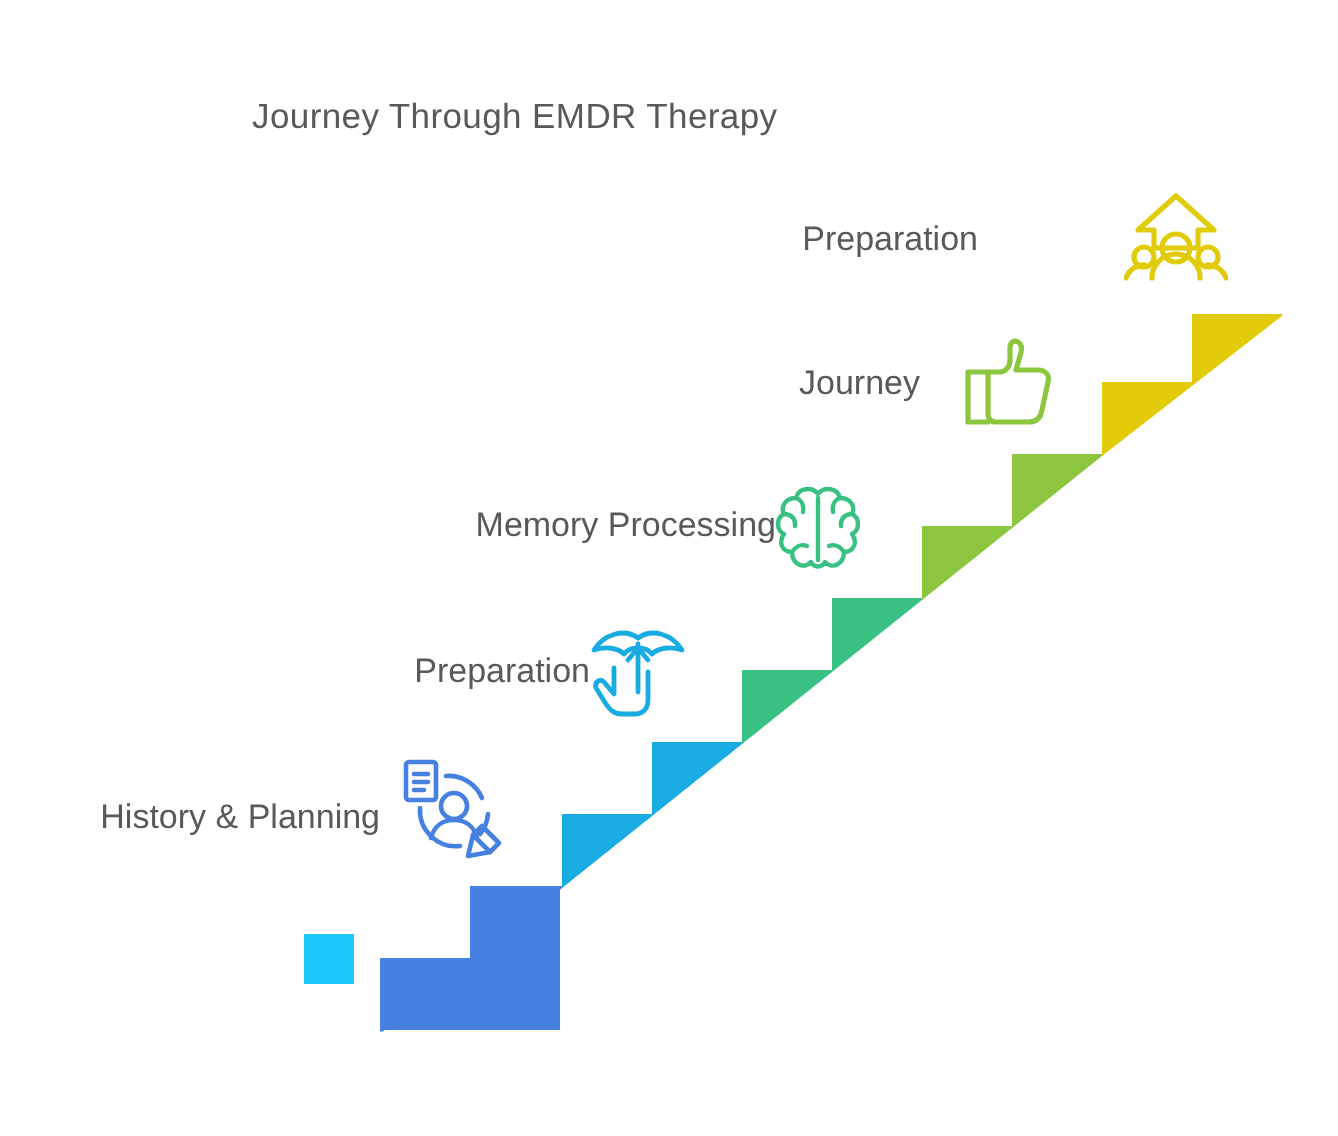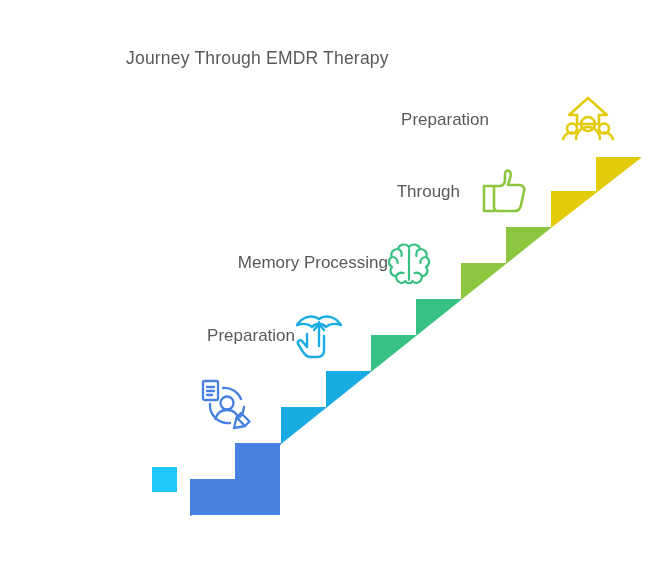--- a/index.html
+++ b/index.html
@@ -72,21 +72,21 @@
         <path d="M19 31 h14"></path>
         <path d="M14 46 a9 9 0 0 1 24 0"></path>
         <circle cx="10" cy="35.5" r="5"></circle>
         <path d="M1 46 a9.5 9.5 0 0 1 9.5 -6.5"></path>
         <circle cx="42" cy="35.5" r="5"></circle>
         <path d="M51 46 a9.5 9.5 0 0 0 -9.5 -6.5"></path>
       </g>
     </svg>
   </div>
 
-  <div class="step-label" style="right:209px; top:182px;">Through</div>
+  <div class="step-label" style="right:209px; top:182px;">Journey</div>
   <div class="icon-box" style="left:480px; top:168px;">
     <svg width="48" height="46" viewBox="0 0 48 46">
       <g fill="none" stroke="#8CC63F" stroke-width="2.6" stroke-linejoin="round" stroke-linecap="round">
         <path d="M14 18 L20 18 C23 18 25 15 25 12 L25 6 C25 3 27 2 29 3 C31 4 31 7 30 10 L28 17 L39 17
                  C43 17 45 20 44 23 L41 37 C40.3 41 38 43 34.5 43 L18 43 C15.5 43 14 41.5 14 39 Z"></path>
         <path d="M14 18 L4 18 L4 43 L14 43"></path>
       </g>
     </svg>
   </div>
 
@@ -113,20 +113,21 @@
     <svg width="50" height="50" viewBox="0 0 50 50">
       <g fill="none" stroke="#19ACE3" stroke-width="2.4" stroke-linejoin="round" stroke-linecap="round">
         <path d="M3 15 C8 7 18 4 25 9 C32 4 42 7 47 15 C41 13 35 14 32 17 C29 13 21 13 18 17 C15 14 9 13 3 15 Z"></path>
         <path d="M25 12 L25 36"></path>
         <path d="M20 20 L25 14 L30 20"></path>
         <path d="M30 26 L30 40 C30 45 27 47 23 47 L17 47 C13 47 11 45 9 42 L4 34 C3 31 6 29 8 31 L13 37 L13 24"></path>
       </g>
     </svg>
   </div>
 
+  <div class="step-label" style="right:479px; top:399px;">History &amp; Planning</div>
   <div class="icon-box" style="left:200px; top:379px;">
     <svg width="54" height="52" viewBox="0 0 54 52">
       <g fill="none" stroke="#4680E0" stroke-width="2.3" stroke-linejoin="round" stroke-linecap="round">
         <rect x="3" y="2" width="15" height="19" rx="1.5"></rect>
         <path d="M7 8 h7 M7 12 h7 M7 16 h5"></path>
         <path d="M41 20 A18 18 0 0 0 23 9"></path>
         <path d="M44 28 A18 18 0 0 1 40 38"></path>
         <path d="M10 25 A18 18 0 0 0 30 44"></path>
         <circle cx="27" cy="24" r="6.5"></circle>
         <path d="M15.5 40 C17 34 21.5 31 27 31 C32.5 31 37 34 38.5 40"></path>

